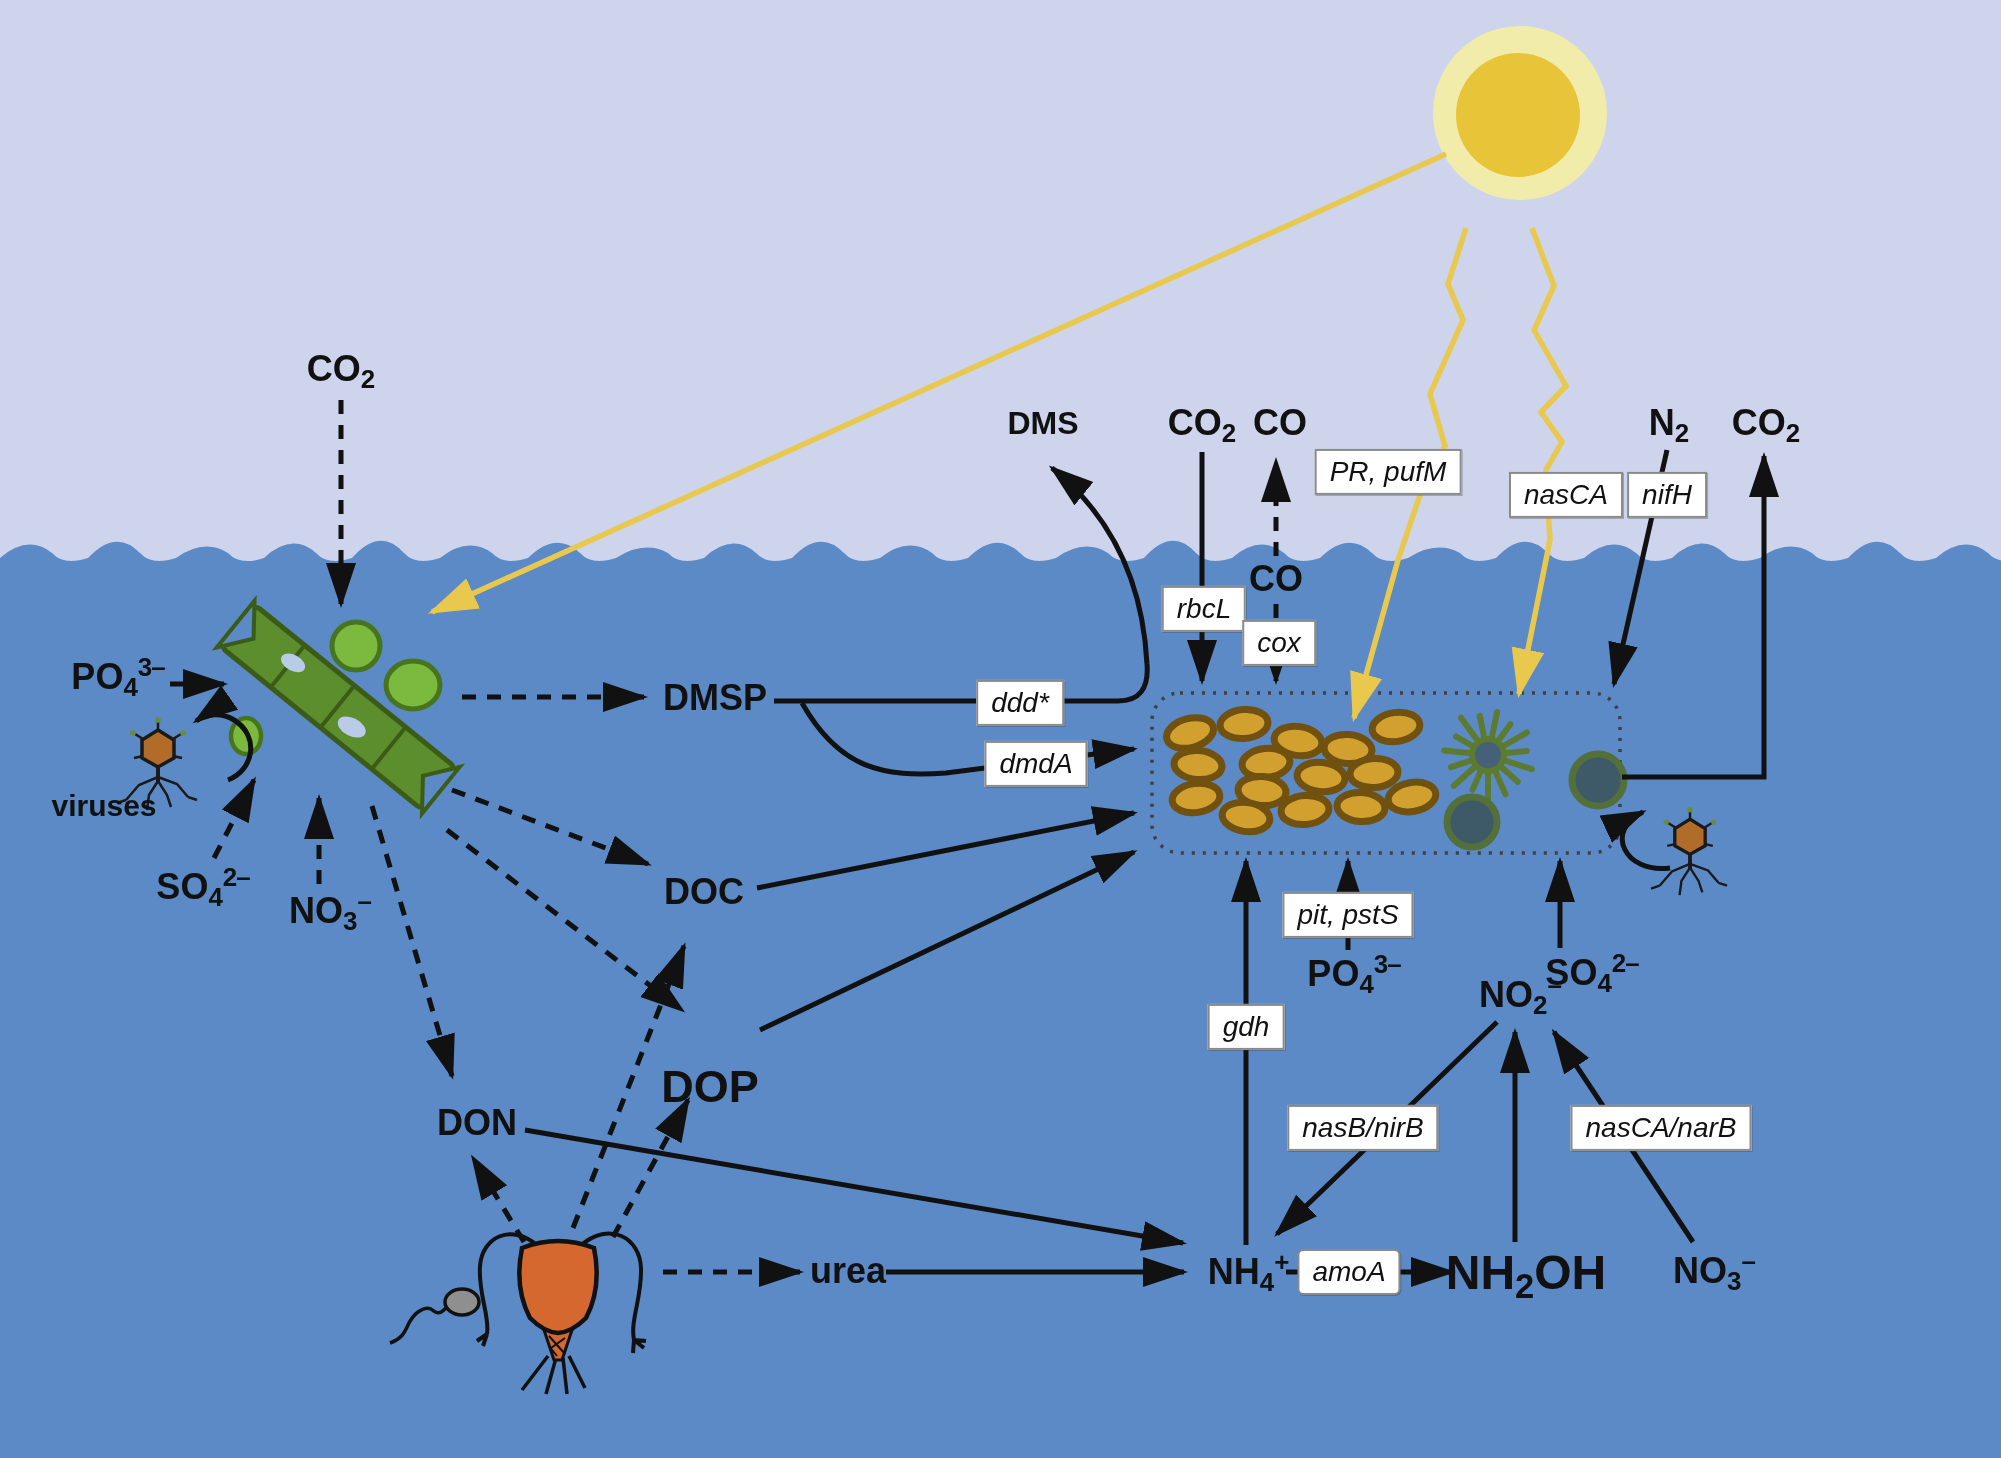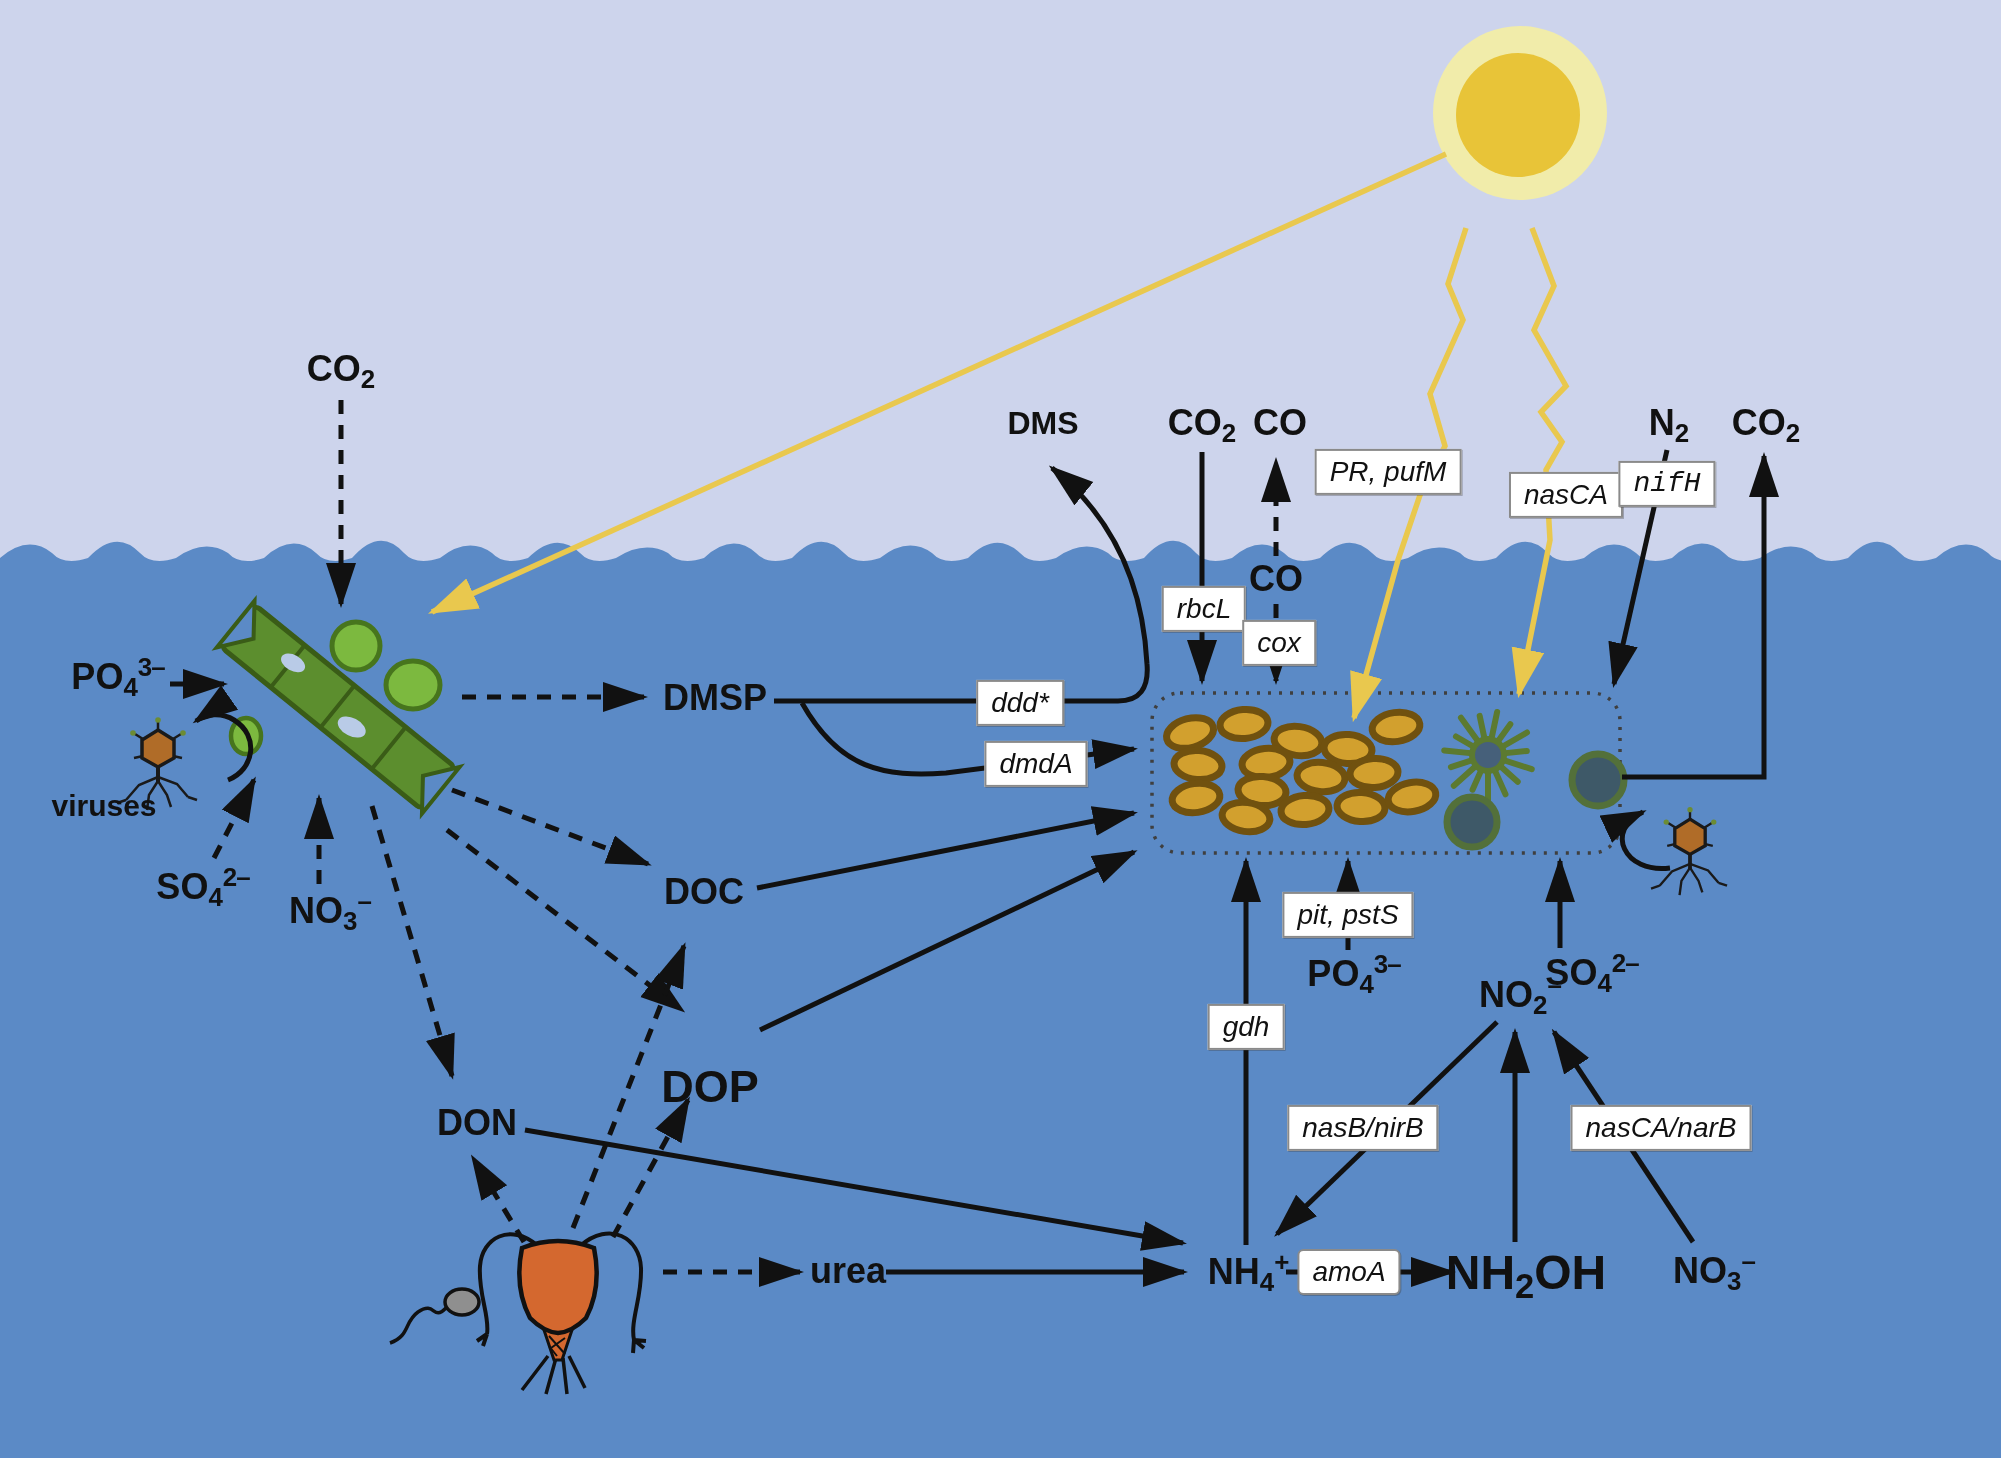--- a/index.html
+++ b/index.html
@@ -199,21 +199,21 @@
       <div class="chem" style="left: 1248px; top: 1273px; font-size: 36px;"><span>NH</span><sub>4</sub><sup>+</sup><span></span></div>
       <div class="chem" style="left: 1526px; top: 1273px; font-size: 48px;"><span>NH</span><sub>2</sub><sup></sup><span>OH</span></div>
       <div class="chem" style="left: 1714px; top: 1272px; font-size: 36px;"><span>NO</span><sub>3</sub><sup>–</sup><span></span></div>
       <div class="chem" style="left: 1520px; top: 996px; font-size: 36px;"><span>NO</span><sub>2</sub><sup>–</sup><span></span></div>
       <div class="chem" style="left: 1592px; top: 974px; font-size: 36px;"><span>SO</span><sub>4</sub><sup>2–</sup><span></span></div>
       <div class="chem" style="left: 1354px; top: 975px; font-size: 36px;"><span>PO</span><sub>4</sub><sup>3–</sup><span></span></div>
       <div class="gene" style="left: 1204px; top: 609px;">rbcL</div>
       <div class="gene" style="left: 1279px; top: 643px;">cox</div>
       <div class="gene" style="left: 1388px; top: 472px;">PR, pufM</div>
       <div class="gene" style="left: 1566px; top: 495px;">nasCA</div>
-      <div class="gene" style="left: 1667px; top: 484px; font-family: Liberation Mono, monospace;">nifH</div>
+      <div class="gene" style="left: 1667px; top: 495px;">nifH</div>
       <div class="gene" style="left: 1020px; top: 703px;">ddd*</div>
       <div class="gene" style="left: 1036px; top: 764px;">dmdA</div>
       <div class="gene" style="left: 1348px; top: 915px;">pit, pstS</div>
       <div class="gene" style="left: 1246px; top: 1027px;">gdh</div>
       <div class="gene" style="left: 1363px; top: 1128px;">nasB/nirB</div>
       <div class="gene" style="left: 1661px; top: 1128px;">nasCA/narB</div>
       <div class="gene" style="left: 1349px; top: 1272px; border-radius: 6px;">amoA</div>
     </div>
 </div>
 

